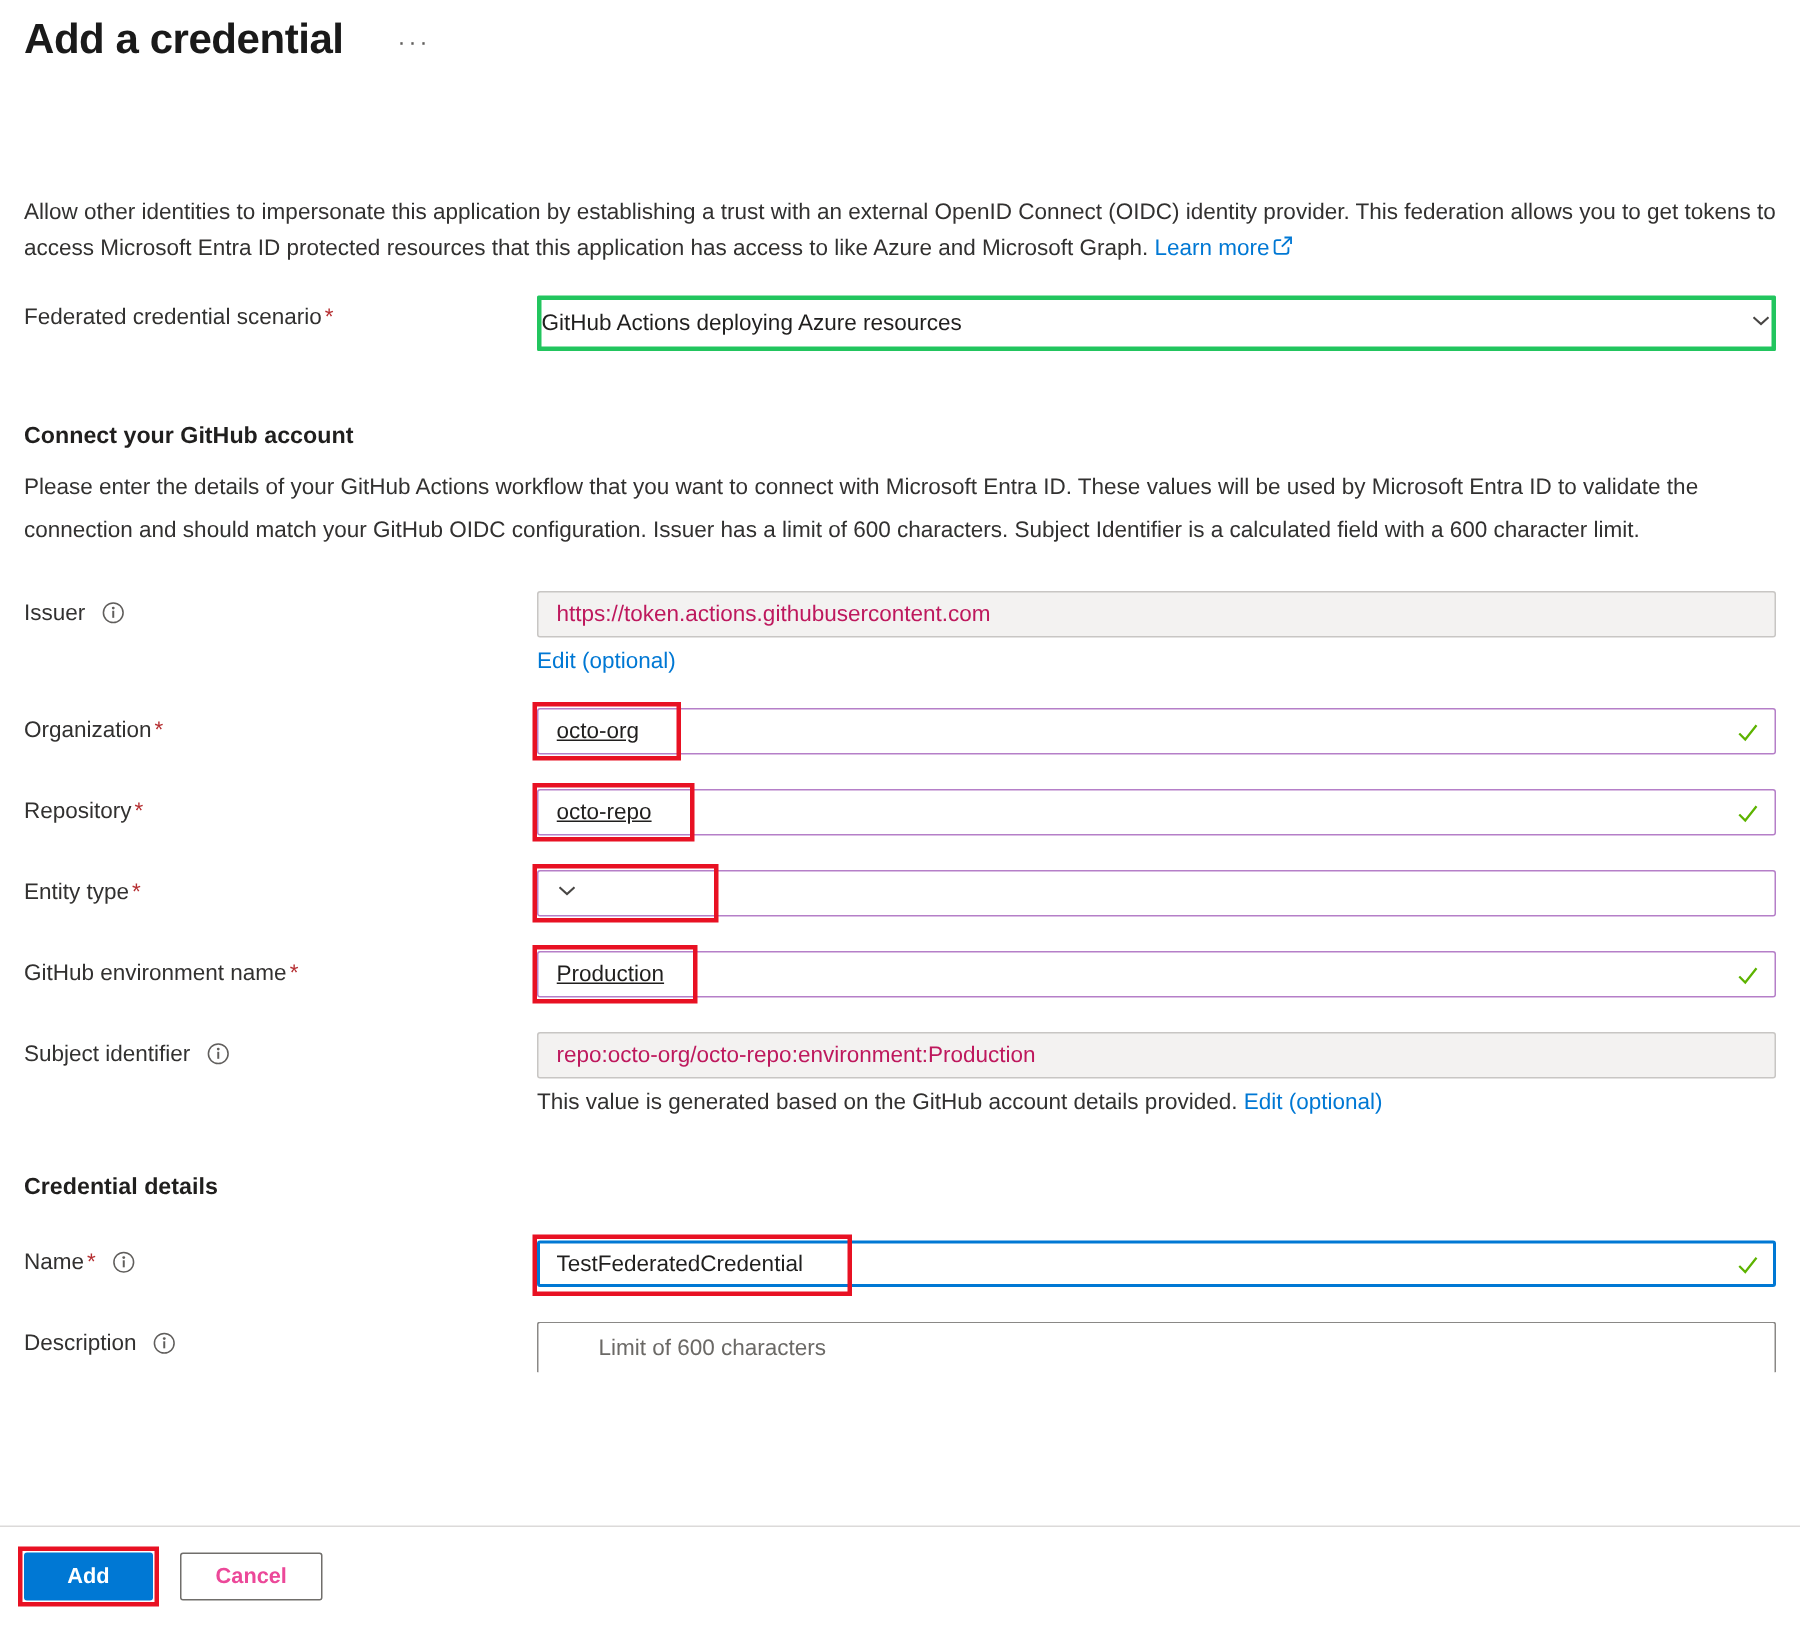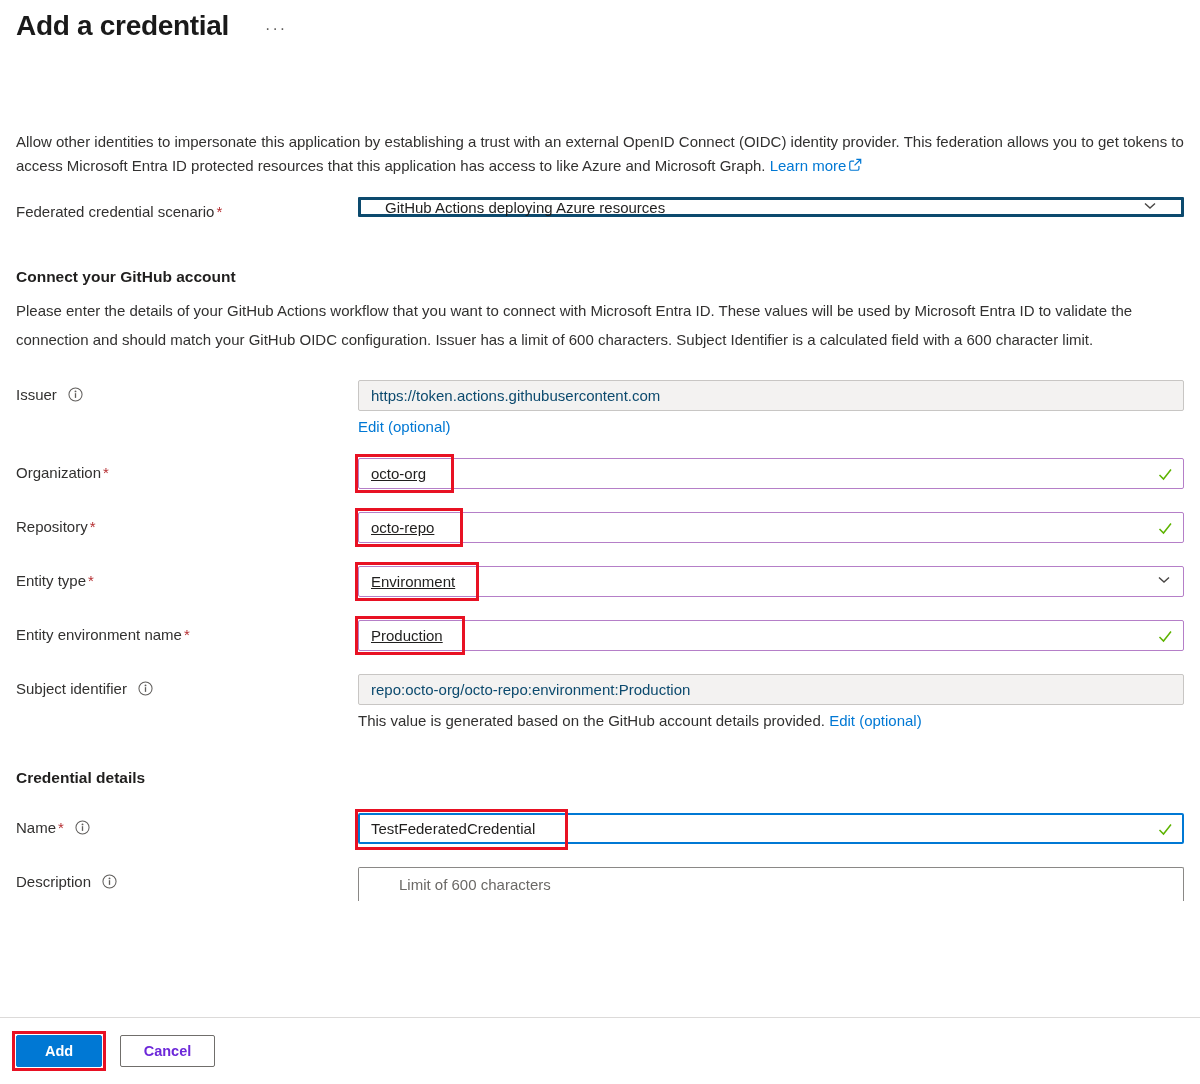--- a/index.html
+++ b/index.html
@@ -39,29 +39,29 @@
     border: 1px solid #8a8886; border-radius: 2px;
     display: flex; align-items: center;
     padding: 0 12px; font-size: 15px; background: #fff;
     font-family: "Liberation Sans", sans-serif;
     color: #201f1e;
   }
   input.field, textarea.field { outline: none; }
   .field.purple { border-color: #b57fc8; text-decoration: underline; }
   .field.focused { border: 2px solid #0078d4; padding: 0 11px; }
   .field.disabled {
-    background: #f3f2f1; border-color: #c8c6c4; color: #0c4a6e;
+    background: #f3f2f1; border-color: #c8c6c4; color: #be185d;
   }
   .dropdown { cursor: pointer; justify-content: space-between; }
   .dropdown .value { flex: 1; }
   .check-icon { position: absolute; right: 11px; top: 8px; pointer-events: none; }
 
   .dropdown-annotated {
-    border: 3px solid #0c4a6e; border-radius: 1px;
-    height: 20px; padding: 0 24px;
+    border: 3px solid #22c55e; border-radius: 1px;
+    height: 37px; padding: 0 0;
   }
 
   
   .annot {
     position: absolute; top: -4px; height: 39px;
     left: -3px; border: 3px solid #e81123;
     pointer-events: none; z-index: 3;
   }
   .annot-org  { width: 99px; }
   .annot-repo { width: 108px; }
@@ -99,21 +99,21 @@
   .add-wrap { position: relative; display: inline-block; }
   .add-annot {
     position: absolute; left: -4px; top: -4px; right: -4px; bottom: -4px;
     border: 3px solid #e81123; pointer-events: none;
   }
   .btn {
     height: 32px; font-family: "Liberation Sans", sans-serif;
     font-size: 14.5px; font-weight: 700; border-radius: 2px; cursor: pointer;
   }
   .btn-add { width: 86px; background: #0078d4; color: #ffffff; border: 1px solid #0078d4; }
-  .btn-cancel { width: 95px; background: #ffffff; color: #6d28d9; border: 1px solid #706e6b; margin-left: 18px; }
+  .btn-cancel { width: 95px; background: #ffffff; color: #ec4899; border: 1px solid #706e6b; margin-left: 18px; }
 </style>
 </head>
 <body>
 
 <div class="page">
 
   <div class="header">
     <span class="page-title">Add a credential</span>
     <span class="more-options">···</span>
   </div>
@@ -187,32 +187,31 @@
         <span class="annot annot-repo"></span>
       </div>
     </div>
 
     <div class="form-row row-gap">
       <div class="label-col">
         <span><span>Entity type</span><span class="required">*</span></span>
       </div>
       <div class="field-col">
         <div class="field purple dropdown">
-          <span class="value">Environment</span>
           <span><svg width="14" height="14" viewBox="0 0 14 14">
                 <path d="M2 4.5l5 4.5 5-4.5" fill="none" stroke="#484644" stroke-width="1.4"></path>
               </svg></span>
         </div>
         <span class="annot annot-entity"></span>
       </div>
     </div>
 
     <div class="form-row row-gap">
       <div class="label-col">
-        <span><span>Entity environment name</span><span class="required">*</span></span>
+        <span><span>GitHub environment name</span><span class="required">*</span></span>
       </div>
       <div class="field-col">
         <input class="field purple" value="Production" style="">
         <span class="check-icon"><svg width="16" height="16" viewBox="0 0 16 16">
               <path d="M2.5 9l4 4L14 3.5" fill="none" stroke="#5db300" stroke-width="1.5"></path>
             </svg></span>
         <span class="annot annot-env"></span>
       </div>
     </div>
 

